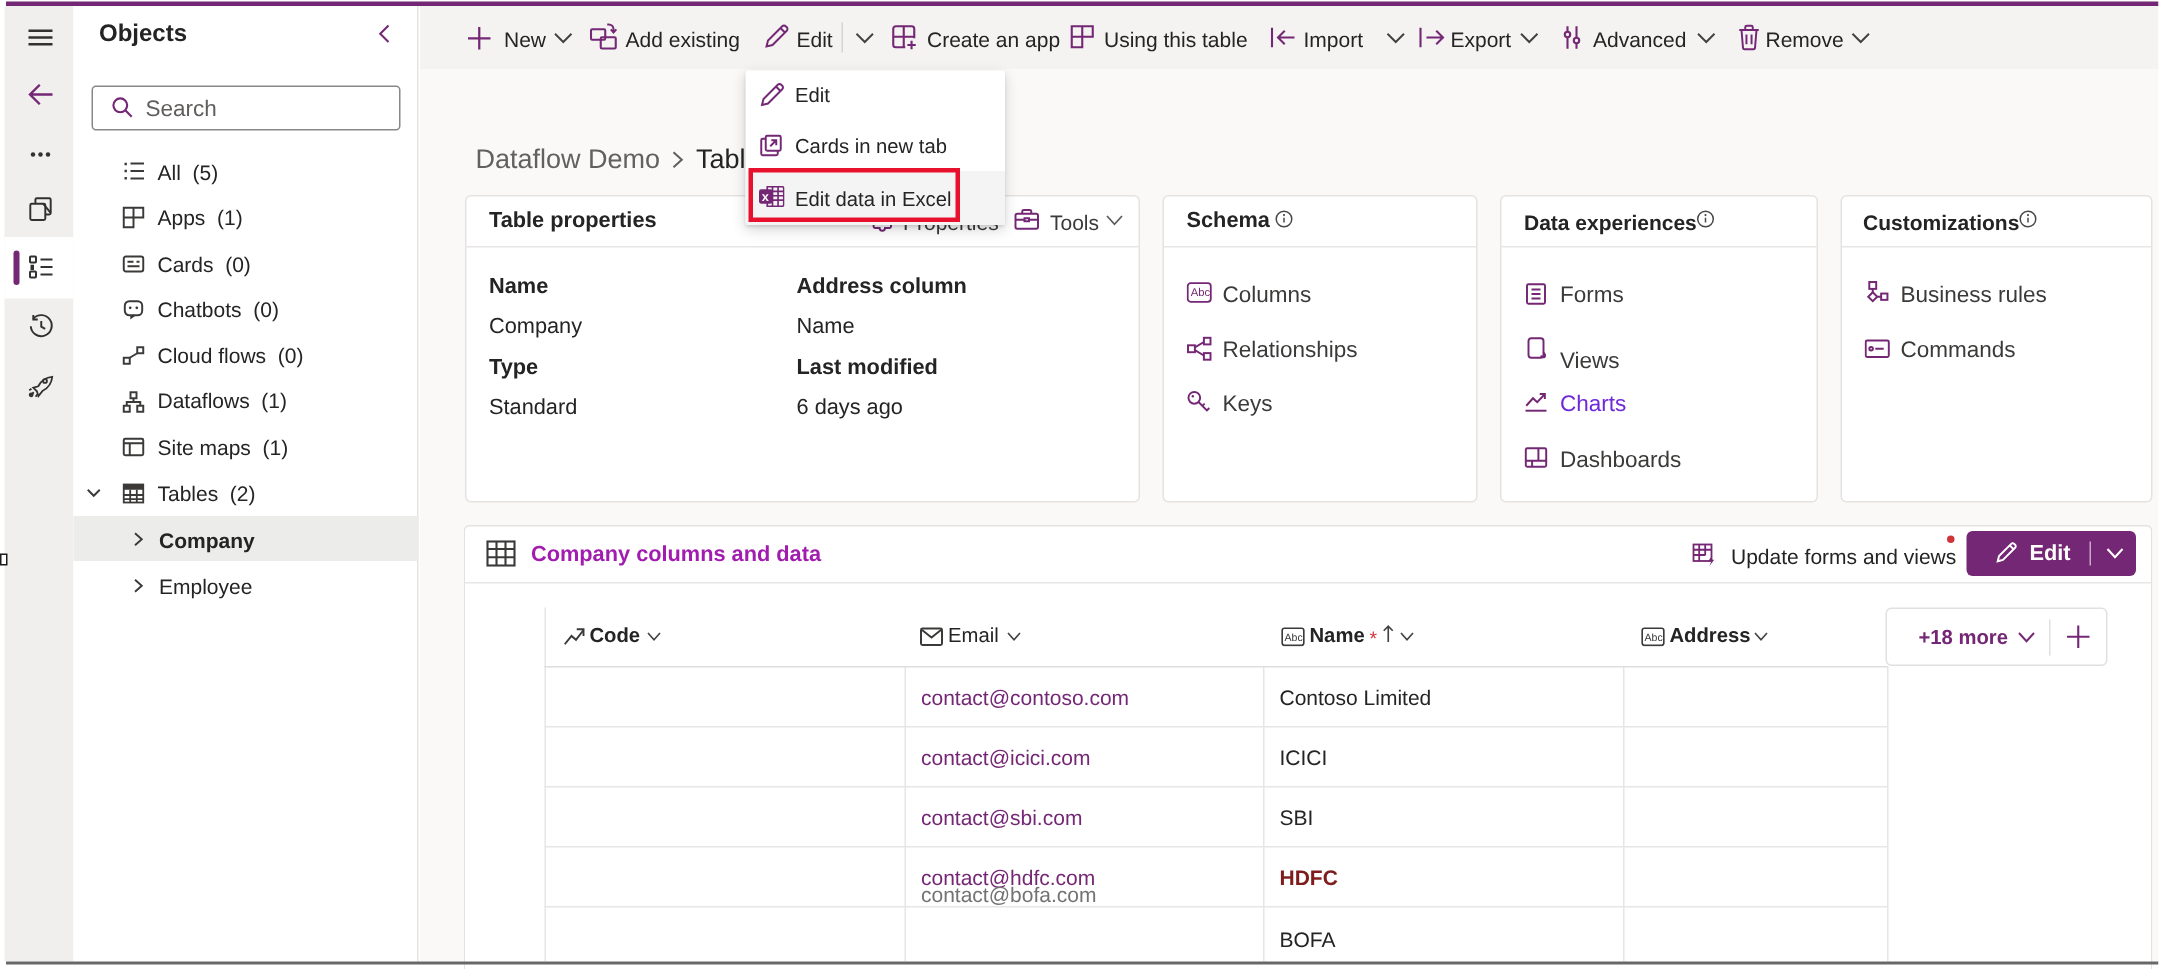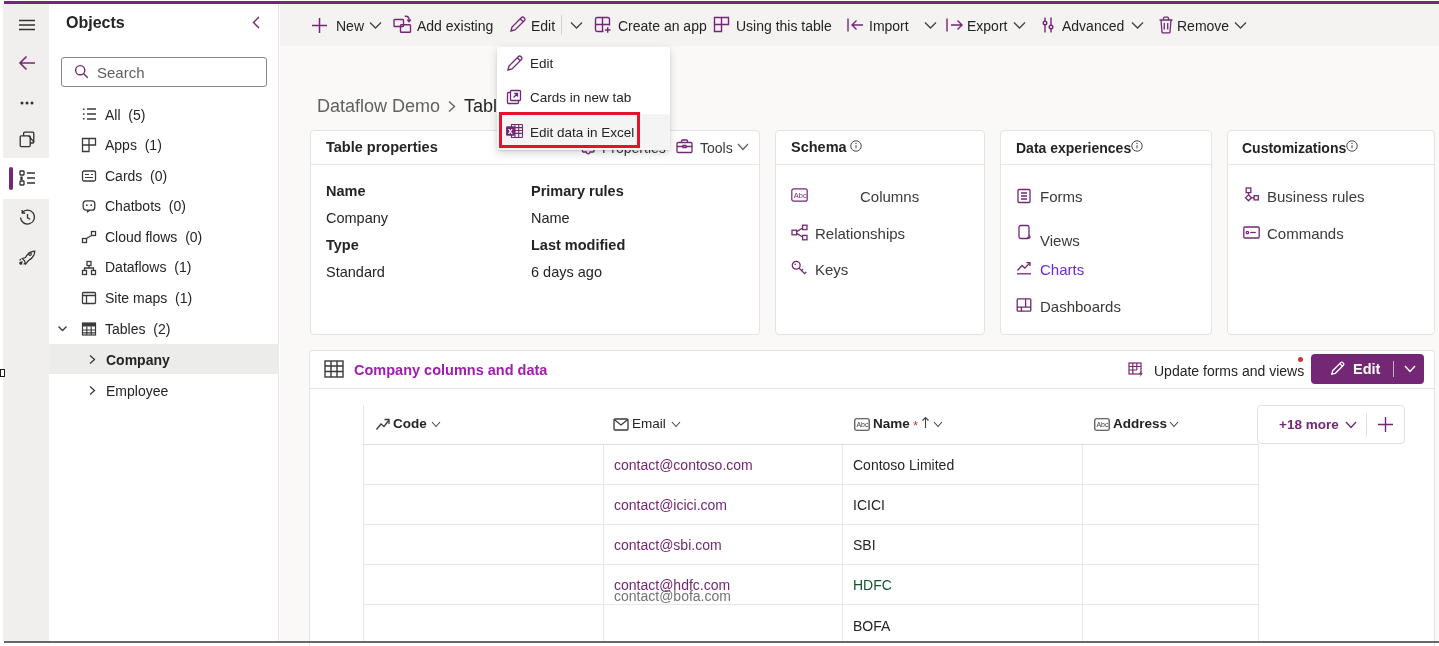--- a/index.html
+++ b/index.html
@@ -257,30 +257,30 @@
     </svg>
   <div class="abs" style="left:700px;top:139.5px;font-size:14px;color:#3b3a39;">Tools</div>
   <svg class="ic" style="left:737px;top:143px" width="12" height="8" viewBox="0 0 12 8" fill="none" stroke="#605e5c" stroke-width="1.2">
       <path d="M1 1 6 6.5 11 1"></path>
     </svg>
 
   <div class="abs" style="left:326px;top:183px;font-size:14.5px;font-weight:bold;color:#242424;">Name</div>
   <div class="abs" style="left:326px;top:210px;font-size:14.5px;color:#242424;">Company</div>
   <div class="abs" style="left:326px;top:237px;font-size:14.5px;font-weight:bold;color:#242424;">Type</div>
   <div class="abs" style="left:326px;top:264px;font-size:14.5px;color:#242424;">Standard</div>
-  <div class="abs" style="left:531px;top:183px;font-size:14.5px;font-weight:bold;color:#242424;">Primary rules</div>
+  <div class="abs" style="left:531px;top:183px;font-size:14.5px;font-weight:bold;color:#242424;">Address column</div>
   <div class="abs" style="left:531px;top:210px;font-size:14.5px;color:#242424;">Name</div>
   <div class="abs" style="left:531px;top:237px;font-size:14.5px;font-weight:bold;color:#242424;">Last modified</div>
   <div class="abs" style="left:531px;top:264px;font-size:14.5px;color:#242424;">6 days ago</div>
 
   <svg class="ic" style="left:791px;top:188px" width="17" height="14" viewBox="0 0 17 14" fill="none" stroke="#742774" stroke-width="1.2">
       <rect x="0.8" y="0.8" width="15.4" height="12.4" rx="2"></rect>
       <text x="2.8" y="9.5" font-size="7.5" font-family="Liberation Sans" fill="#742774" stroke="none">Abc</text>
     </svg>
-  <div class="abs" style="left:815px;top:188px;font-size:15px;color:#3b3a39;margin-left:45px;">Columns</div>
+  <div class="abs" style="left:815px;top:188px;font-size:15px;color:#3b3a39;">Columns</div>
   <svg class="ic" style="left:791px;top:224px" width="17" height="17" viewBox="0 0 17 17" fill="none" stroke="#742774" stroke-width="1.3">
       <rect x="1" y="6.2" width="4.6" height="4.6"></rect>
       <rect x="11.6" y="1.2" width="4.4" height="4.4"></rect>
       <rect x="11.6" y="11.4" width="4.4" height="4.4"></rect>
       <path d="M5.6 7.6 11.6 4M5.6 9.4 11.6 13"></path>
     </svg>
   <div class="abs" style="left:815px;top:224.5px;font-size:15px;color:#3b3a39;">Relationships</div>
   <svg class="ic" style="left:791px;top:260px" width="17" height="17" viewBox="0 0 17 17" fill="none" stroke="#742774" stroke-width="1.3">
       <circle cx="5.2" cy="5.2" r="3.9"></circle>
       <circle cx="4.2" cy="4.2" r="0.8" fill="#742774" stroke="none"></circle>
@@ -416,21 +416,21 @@
       <path d="M8.5 1v15M1 8.5h15"></path>
     </svg>
 
   <div class="abs" style="left:614px;top:457px;font-size:14px;color:#742774;">contact@contoso.com</div>
   <div class="abs" style="left:853px;top:457px;font-size:14px;color:#242424;">Contoso Limited</div>
   <div class="abs" style="left:614px;top:497px;font-size:14px;color:#742774;">contact@icici.com</div>
   <div class="abs" style="left:853px;top:497px;font-size:14px;color:#242424;">ICICI</div>
   <div class="abs" style="left:614px;top:537px;font-size:14px;color:#742774;">contact@sbi.com</div>
   <div class="abs" style="left:853px;top:537px;font-size:14px;color:#242424;">SBI</div>
   <div class="abs" style="left:614px;top:577px;font-size:14px;color:#742774;">contact@hdfc.com</div>
-  <div class="abs" style="left:853px;top:577px;font-size:14px;color:#14532d;">HDFC</div>
+  <div class="abs" style="left:853px;top:577px;font-size:14px;color:#7f1d1d;font-weight:bold;">HDFC</div>
   <div class="abs" style="left:614px;top:588px;font-size:14px;color:#737373;">contact@bofa.com</div>
   <div class="abs" style="left:853px;top:618px;font-size:14px;color:#242424;">BOFA</div>
 </div>
 
 <div id="menu">
   <div class="abs" style="left:497px;top:46.5px;width:173px;height:103px;background:#fff;border-radius:2px;box-shadow:0 3px 9px rgba(0,0,0,0.16), 0 1px 2px rgba(0,0,0,0.10);z-index:40;"></div>
   <div class="abs" style="left:497px;top:114px;width:173px;height:35.5px;background:#f4f4f4;z-index:41;"></div>
   <svg class="ic" style="left:506px;top:55px;z-index:42" width="17" height="17" viewBox="0 0 17 17" fill="none" stroke="#742774" stroke-width="1.3">
       <path d="M2 15l1-4L12.5 1.5a1.6 1.6 0 0 1 2.3 0l.7.7a1.6 1.6 0 0 1 0 2.3L6 14l-4 1z"></path>
       <path d="M11.3 2.7l3 3"></path>

